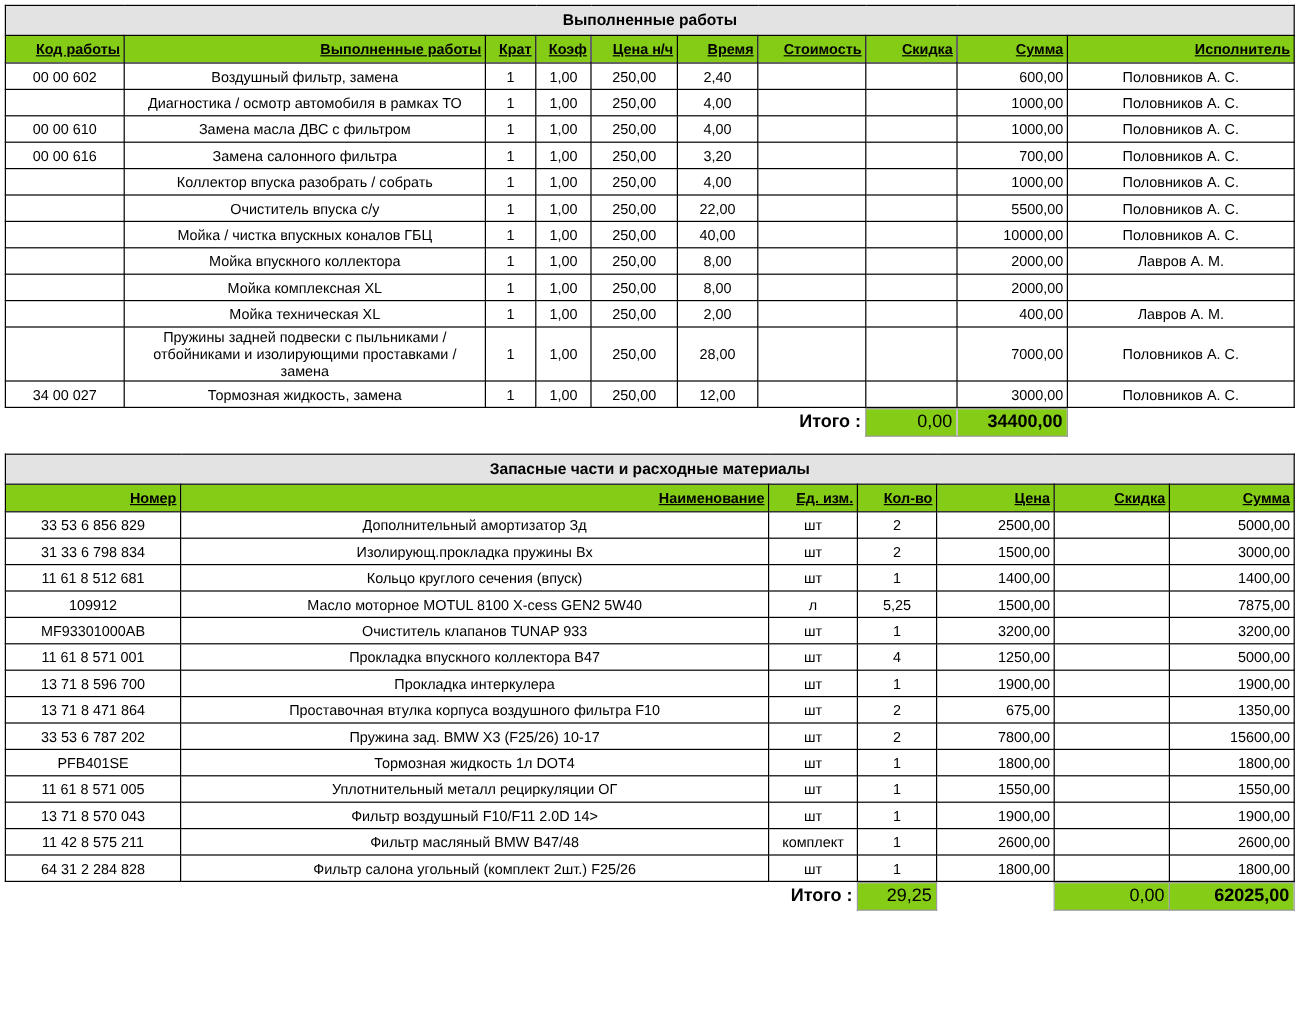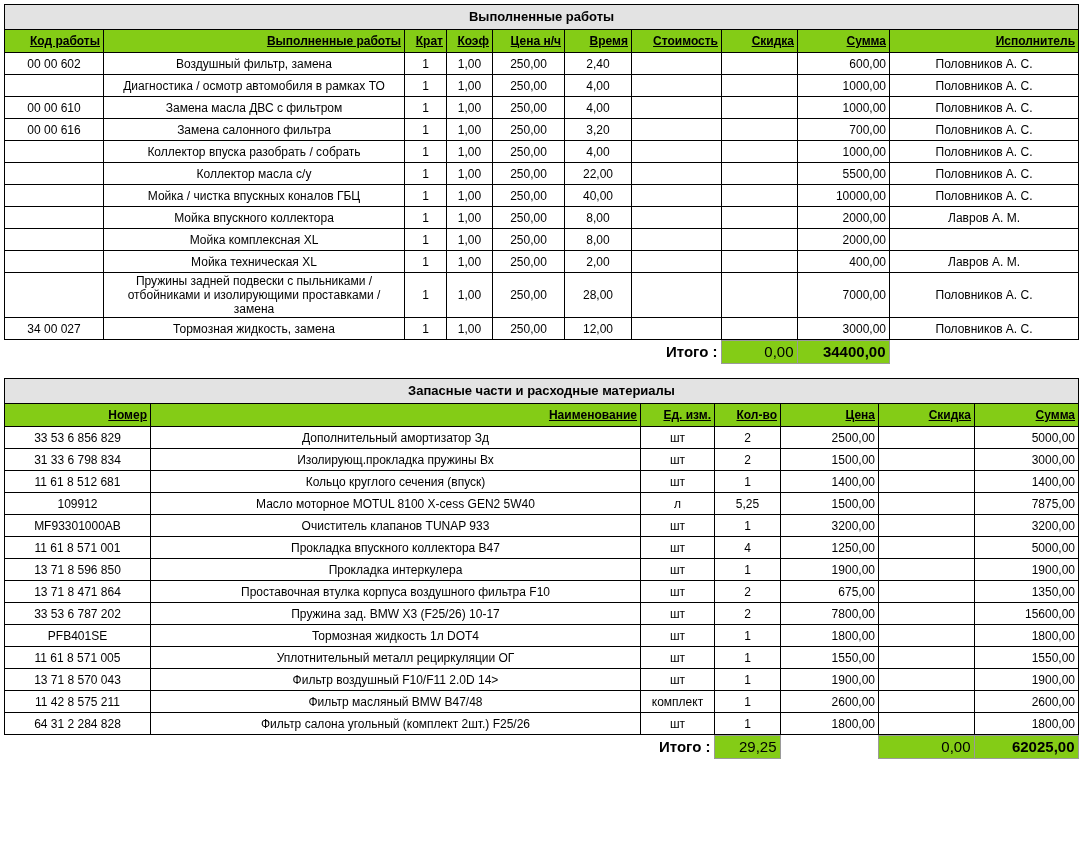--- a/index.html
+++ b/index.html
@@ -201,21 +201,21 @@
           <td class="c-center">1,00</td>
           <td class="c-center">250,00</td>
           <td class="c-center">4,00</td>
           <td class="c-right"></td>
           <td class="c-right"></td>
           <td class="c-right">1000,00</td>
           <td class="c-left">Половников А. С.</td>
         </tr>
         <tr class="r">
           <td class="c-center"></td>
-          <td class="c-left">Коллектор масла с/у</td>
+          <td class="c-left">Очиститель впуска с/у</td>
           <td class="c-center">1</td>
           <td class="c-center">1,00</td>
           <td class="c-center">250,00</td>
           <td class="c-center">22,00</td>
           <td class="c-right"></td>
           <td class="c-right"></td>
           <td class="c-right">5500,00</td>
           <td class="c-left">Половников А. С.</td>
         </tr>
         <tr class="r">
@@ -392,21 +392,21 @@
         <tr class="r">
           <td class="c-center">11 61 8 571 001</td>
           <td class="c-left">Прокладка впускного коллектора B47</td>
           <td class="c-center">шт</td>
           <td class="c-center">4</td>
           <td class="c-right">1250,00</td>
           <td class="c-right"></td>
           <td class="c-right">5000,00</td>
         </tr>
         <tr class="r">
-          <td class="c-center">13 71 8 596 850</td>
+          <td class="c-center">13 71 8 596 700</td>
           <td class="c-left">Прокладка интеркулера</td>
           <td class="c-center">шт</td>
           <td class="c-center">1</td>
           <td class="c-right">1900,00</td>
           <td class="c-right"></td>
           <td class="c-right">1900,00</td>
         </tr>
         <tr class="r">
           <td class="c-center">13 71 8 471 864</td>
           <td class="c-left">Проставочная втулка корпуса воздушного фильтра F10</td>

